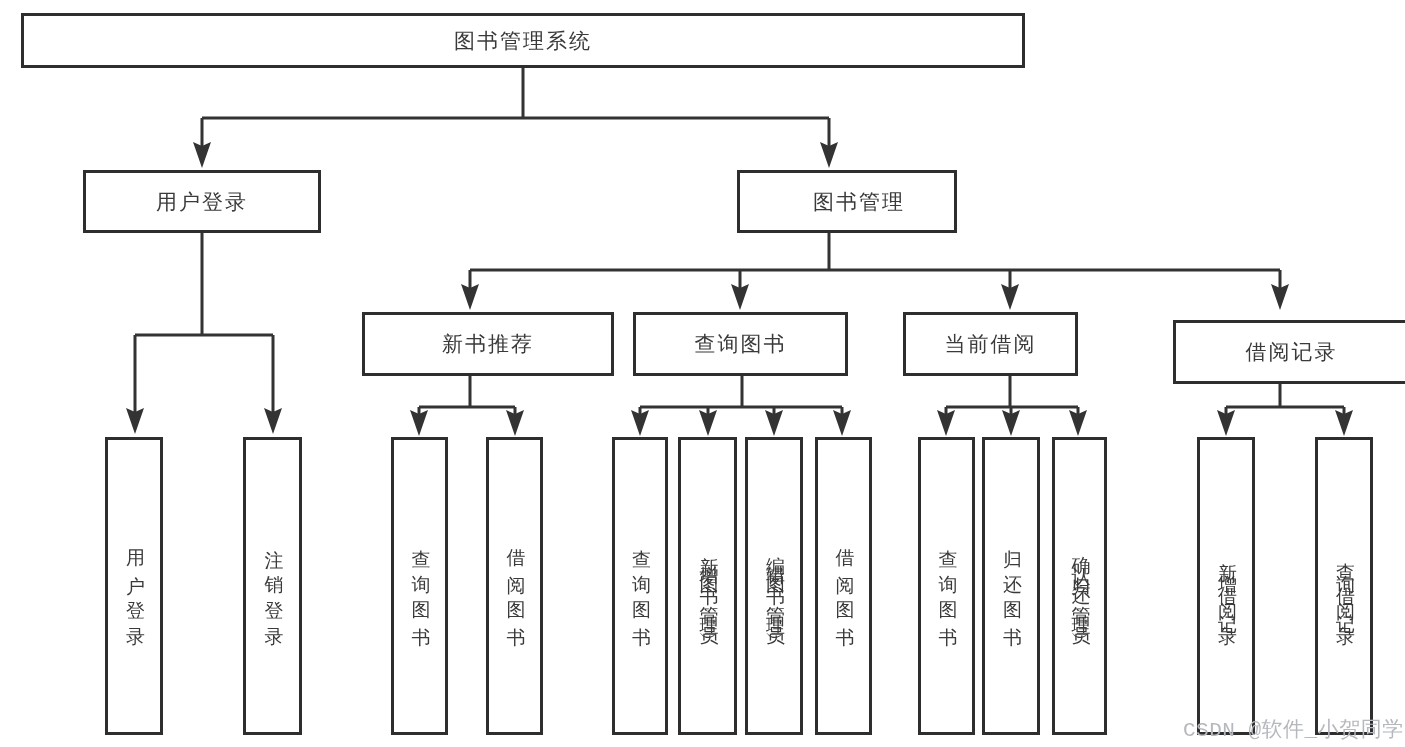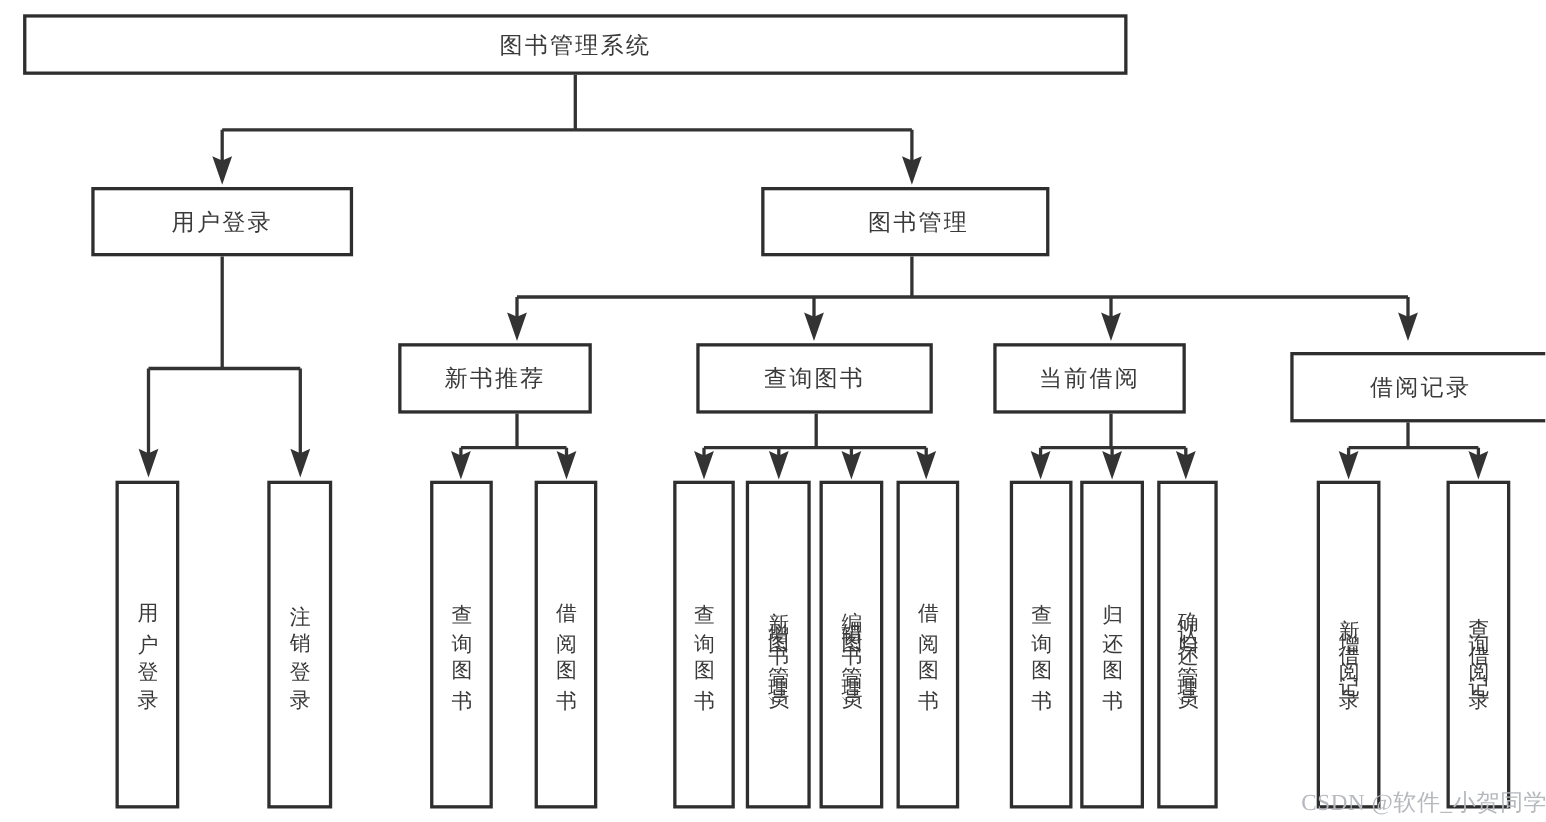--- a/index.html
+++ b/index.html
@@ -8,21 +8,21 @@
     --border-color:#2e2e2e;
     --text-color:#3a3a3a;
     --watermark-color:#b5b8bd;
     --bg-color:#ffffff;
   }
   html,body{margin:0;padding:0;background:var(--bg-color);}
   #stage{
     position:relative;
     width:1405px;height:747px;
     background:var(--bg-color);
-    font-family:Liberation Serif, serif;
+    font-family:Liberation Mono, monospace;
     overflow:hidden;
   }
   #connectors{position:absolute;left:0;top:0;width:1405px;height:747px;}
   #connectors path{stroke:var(--line-color);stroke-width:3;fill:none;}
   #connectors polygon{fill:var(--line-color);stroke:none;}
   .node{
     position:absolute;
     box-sizing:border-box;
     background:#ffffff;
     border:3px solid var(--border-color);
@@ -93,25 +93,25 @@
     <polygon points="1335,410 1344,414 1353,410 1344,436"></polygon>
   </svg>
 
   <div class="node hnode" style="left:21px;top:13px;width:1004px;height:55px;">
     <span>图书管理系统</span>
   </div>
 
   <div class="node hnode" style="left:83px;top:170px;width:238px;height:63px;">
     <span>用户登录</span>
   </div>
-  <div class="node hnode" style="left:692px;top:170px;width:262px;height:63px;padding-left:24px;">
+  <div class="node hnode" style="left:737px;top:170px;width:220px;height:63px;padding-left:24px;">
     <span>图书管理</span>
   </div>
 
-  <div class="node hnode" style="left:362px;top:312px;width:176px;height:64px;">
+  <div class="node hnode" style="left:362px;top:312px;width:252px;height:64px;">
     <span>新书推荐</span>
   </div>
   <div class="node hnode" style="left:633px;top:312px;width:215px;height:64px;">
     <span>查询图书</span>
   </div>
   <div class="node hnode" style="left:903px;top:312px;width:175px;height:64px;">
     <span>当前借阅</span>
   </div>
   <div class="node hnode" style="left:1173px;top:320px;width:237px;height:64px;">
     <span>借阅记录</span>

